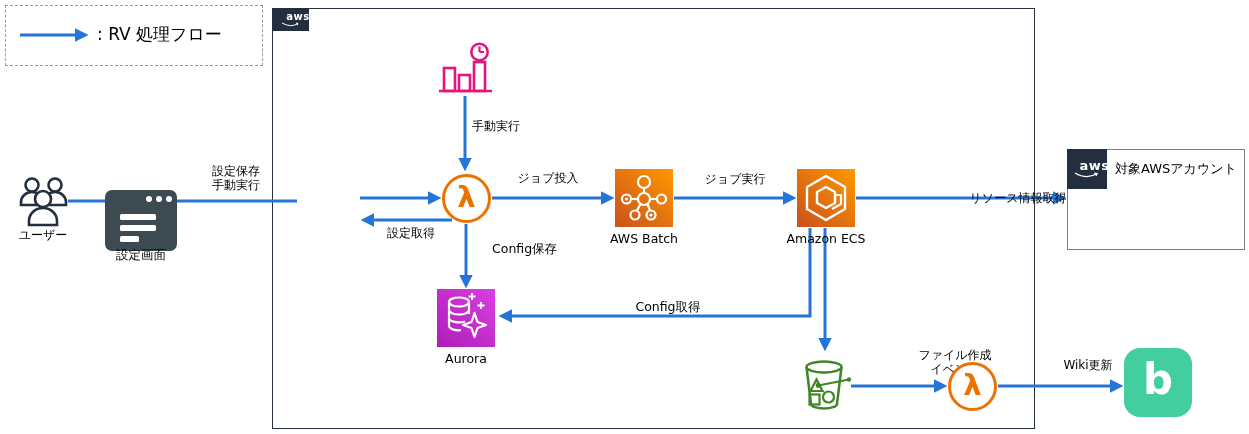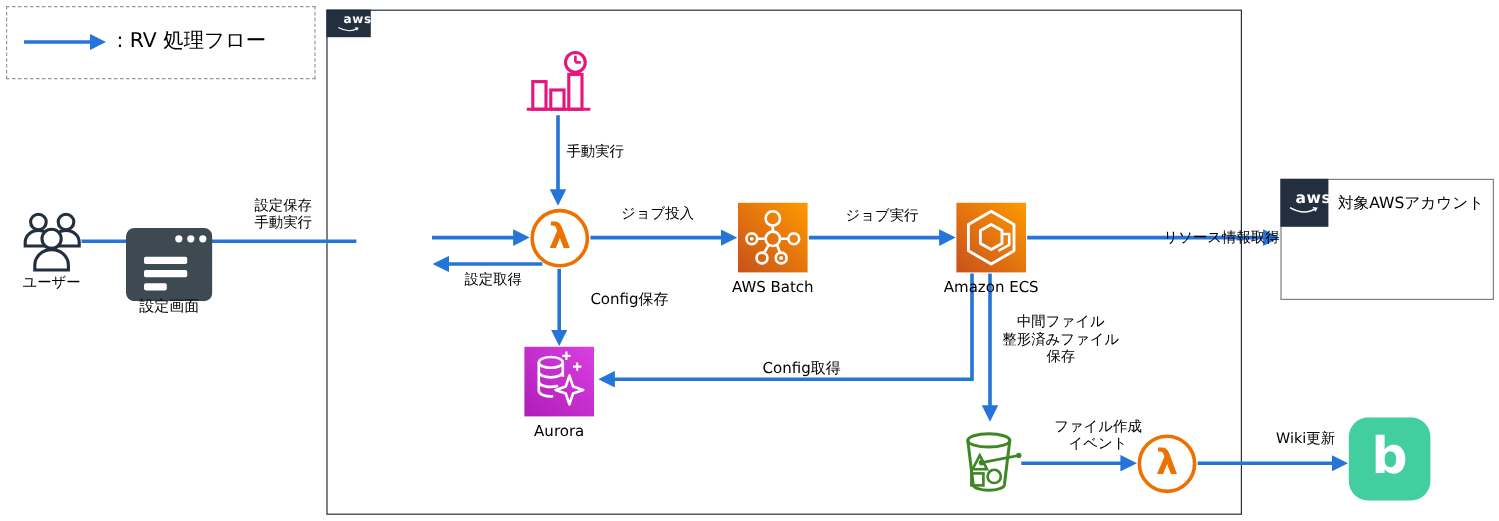--- a/index.html
+++ b/index.html
@@ -208,41 +208,36 @@
         <path d="M12 29 a10 4.5 0 0 0 16 3.5"></path>
         <path d="M37.5 24 L40.5 33 L49 36 L40.5 39 L37.5 48 L34.5 39 L26 36 L34.5 33 Z" stroke-linejoin="round"></path>
         <path d="M35 4 v7 M31.5 7.5 h7" stroke-width="1.8"></path>
         <path d="M44 13 v7 M40.5 16.5 h7" stroke-width="1.8"></path>
       </g>
     </svg>
   </div>
   <div class="lbl center node-label" style="left:436px; top:352px; width:60px;">Aurora</div>
   <div class="lbl center" style="left:633px; top:300px; width:70px; font-size:12.5px;">Config取得</div>
 
-  <div class="lbl center" style="left:834px; top:261px; width:100px; line-height:14.5px;">
-    <div>中間ファイル</div>
-    <div>整形済みファイル</div>
-    <div>保存</div>
-  </div>
 
   <svg class="node" style="left:802px; top:360px;" width="52" height="50" viewBox="0 0 52 50">
     <g stroke="#3F8624" stroke-width="2.5" fill="none">
       <ellipse cx="22" cy="7" rx="17.5" ry="5.5"></ellipse>
       <path d="M4.5 7 L9 44 M39.5 7 L35 44"></path>
       <path d="M9 44 a13 4.5 0 0 0 26 0"></path>
       <path d="M8.5 31 L14.5 19.5 L20.5 31 Z" stroke-width="2.2"></path>
       <rect x="7.5" y="34.5" width="10" height="10" stroke-width="2.2"></rect>
       <circle cx="26.5" cy="37" r="5.5" stroke-width="2.2"></circle>
       <path d="M16 25.5 L47 19.5" stroke-width="2.2"></path>
     </g>
     <circle cx="16" cy="25.5" r="2.4" fill="#3F8624"></circle>
     <circle cx="47" cy="19.5" r="2.2" fill="#3F8624"></circle>
   </svg>
 
-  <div class="lbl center" style="left:870px; top:349px; width:90px;">
+  <div class="lbl center" style="left:910px; top:349px; width:90px;">
     <div>ファイル作成</div>
     <div>イベント</div>
   </div>
 
   <div class="node lambda lambda2">
     <span>λ</span>
   </div>
 
   <div class="lbl center" style="left:1034px; top:359px; width:60px;margin-left:24px;">Wiki更新</div>
 

